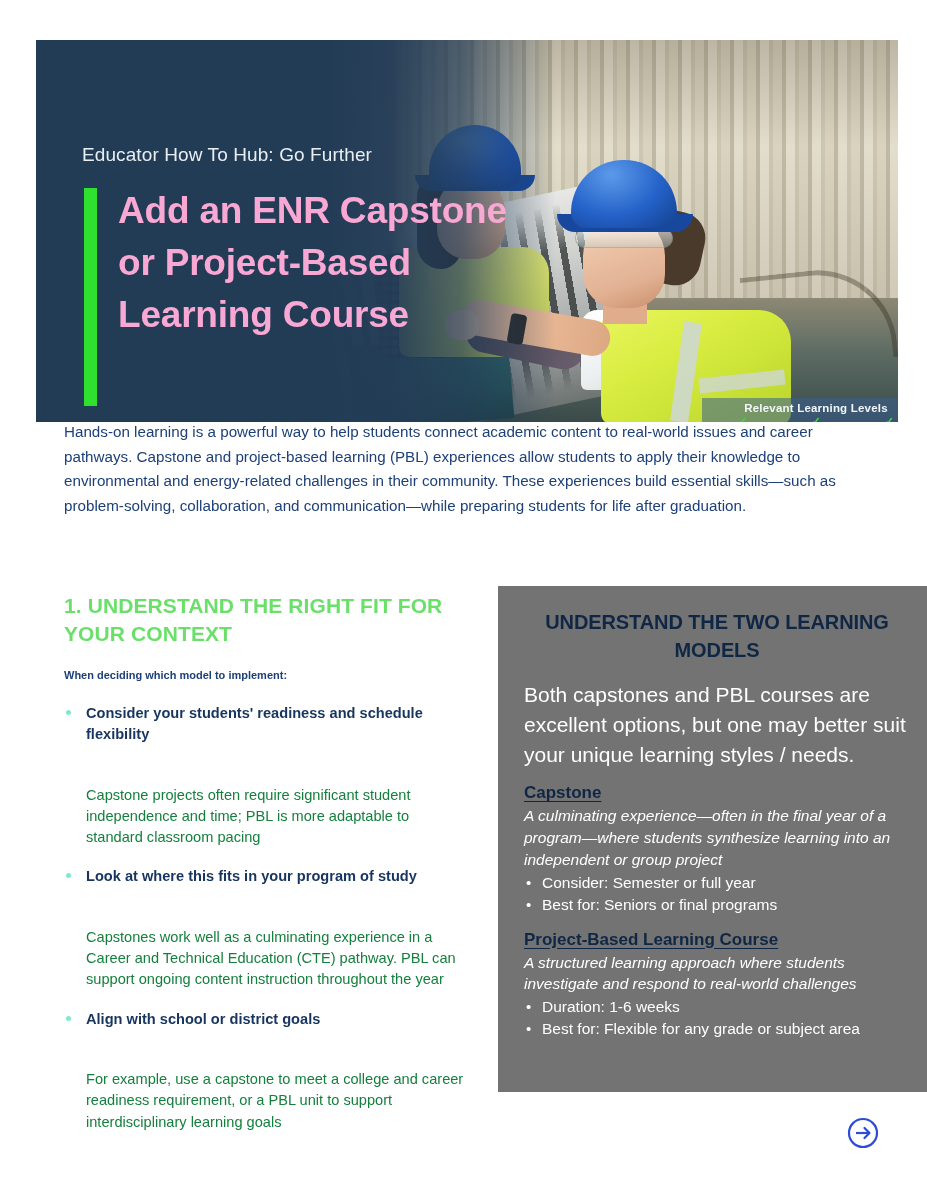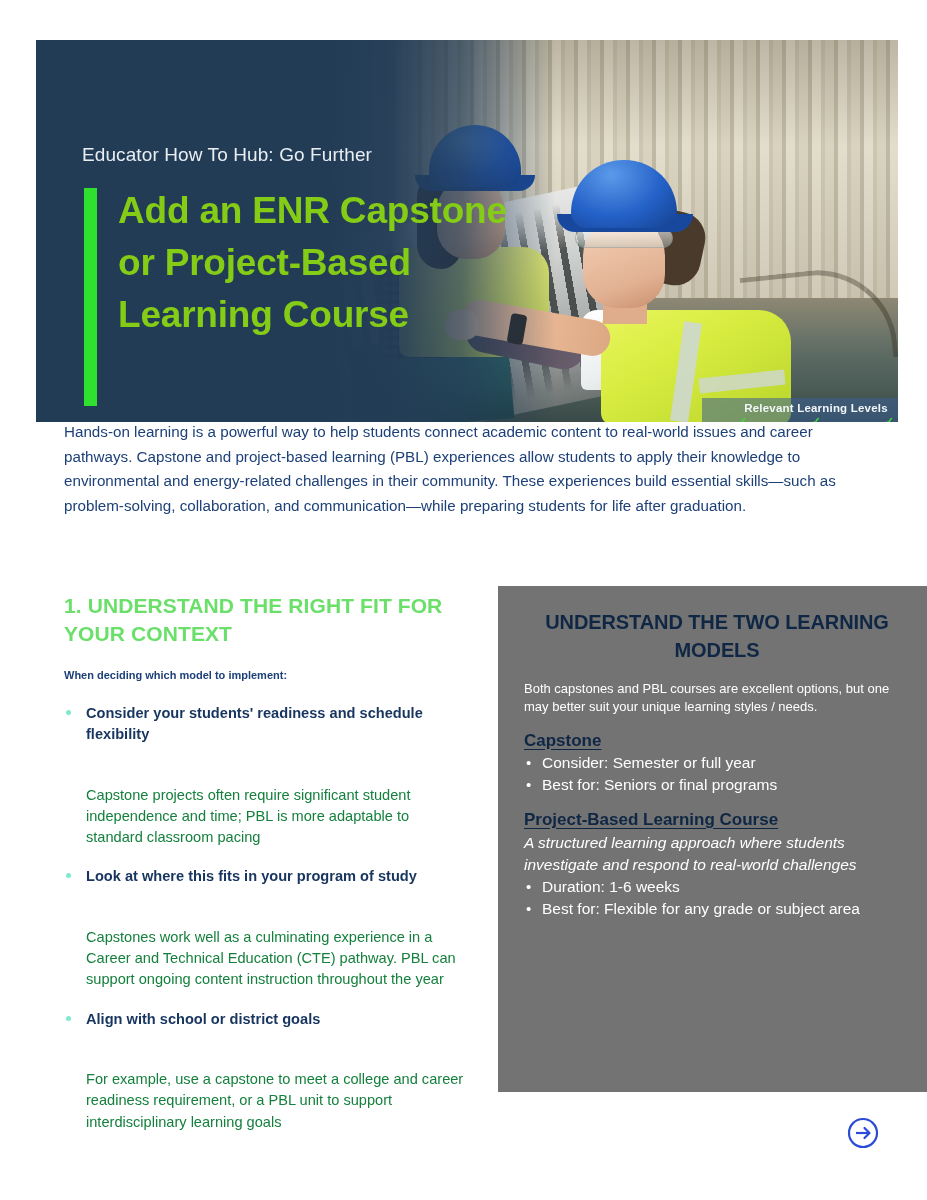--- a/index.html
+++ b/index.html
@@ -280,21 +280,21 @@
     background: #2fe02f;
   }
 
   .hero-title {
     position: absolute;
     left: 82px; top: 145px;
     width: 400px;
     font-size: 37px;
     line-height: 1.4;
     font-weight: bold;
-    color: #84cc16;
+    color: #f9a8d4;
     letter-spacing: -.2px;
   }
 
   
   .levels {
     position: absolute;
     left: 666px; top: 358px;
     width: 228px; height: 64px;
     background: rgba(58,94,146,.55);
     padding-top: 4px;
@@ -389,21 +389,21 @@
     text-align: center;
     font-size: 20px;
     font-weight: bold;
     color: #0f2744;
     line-height: 1.4;
     text-transform: uppercase;
     letter-spacing: -.1px;
   }
   .teal-intro {
     margin-top: 16px;
-    font-size: 13px;
+    font-size: 21px;
     line-height: 1.42;
     color: #ffffff;
   }
   .model-block { margin-top: 14px; }
   .model-name {
     font-size: 17px;
     font-weight: bold;
     color: #0f2744;
     text-decoration: underline;
     text-underline-offset: 3px;
@@ -540,20 +540,21 @@
       </li>
     </ul>
   </div>
 
   <aside class="teal-panel">
     <h2 class="teal-title">Understand the Two Learning Models</h2>
     <p class="teal-intro">Both capstones and PBL courses are excellent options, but one may better suit your unique learning styles / needs.</p>
 
     <div class="model-block">
       <span class="model-name">Capstone</span>
+      <div class="model-desc">A culminating experience—often in the final year of a program—where students synthesize learning into an independent or group project</div>
       <ul class="model-list">
         <li>Consider: Semester or full year</li>
         <li>Best for: Seniors or final programs</li>
       </ul>
     </div>
 
     <div class="model-block">
       <span class="model-name">Project-Based Learning Course</span>
       <div class="model-desc">A structured learning approach where students investigate and respond to real-world challenges</div>
       <ul class="model-list">

